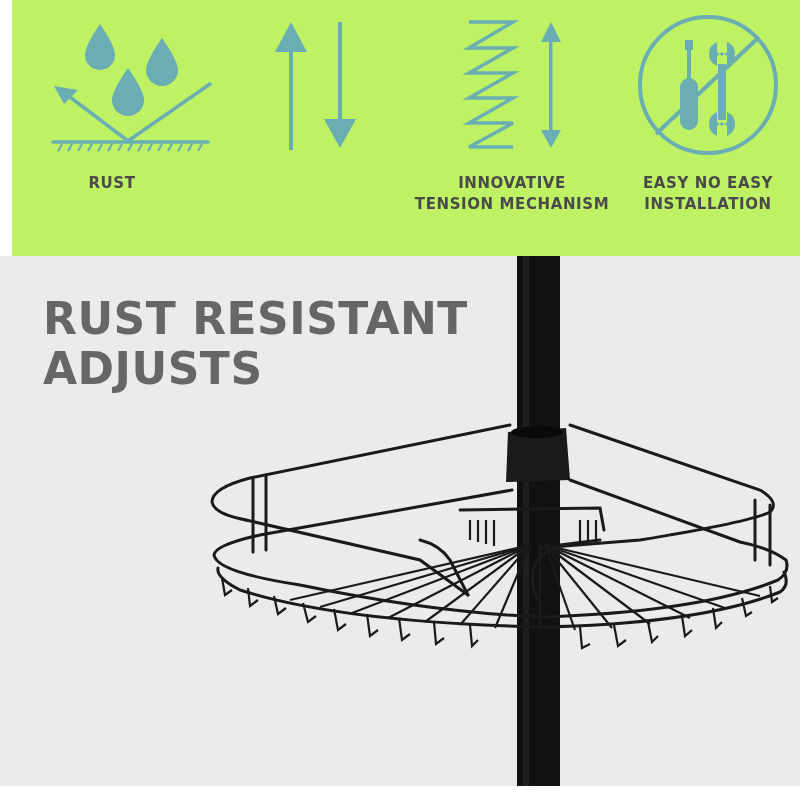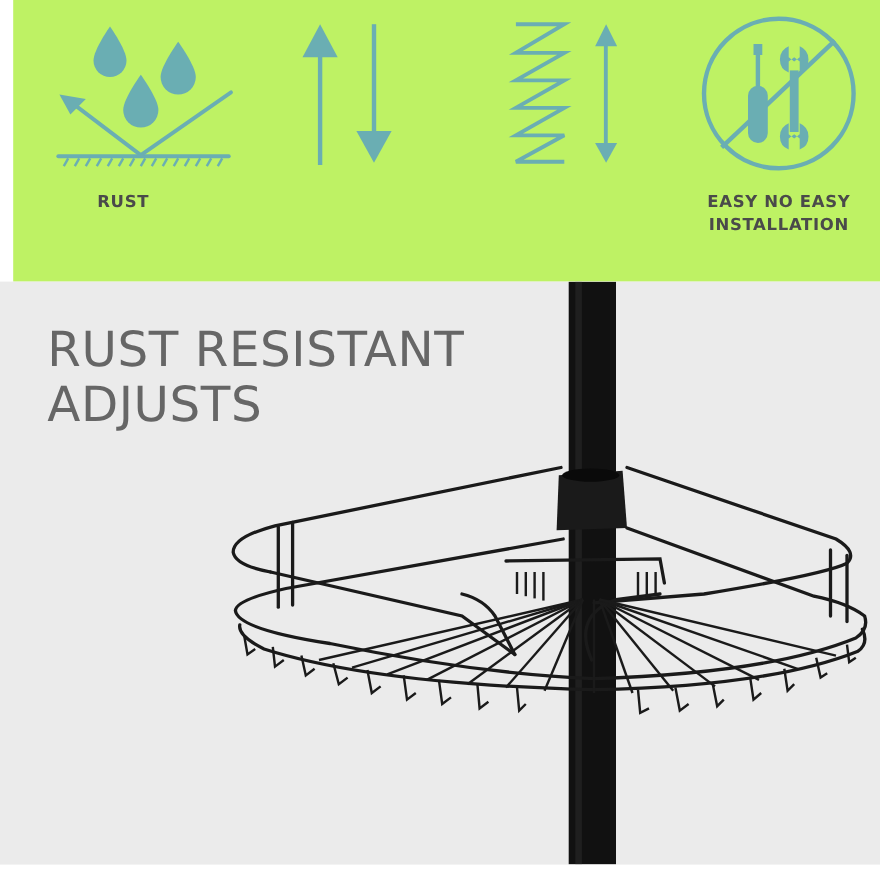--- a/index.html
+++ b/index.html
@@ -12,21 +12,21 @@
   .feature-label {
     position: absolute; left: 0; top: 173px; width: 200px;
     text-align: center; color: #4a4a4a; font-weight: bold;
     font-size: 15px; line-height: 21px; letter-spacing: 0.6px;
   }
   .feature-label span { display: block; white-space: nowrap; }
 
   .photo-panel { position: absolute; left: 0; top: 256px; width: 800px; height: 530px; background: #ebebeb; overflow: hidden; }
   .headline {
     position: absolute; left: 43px; top: 38px;
-    color: #666666; font-weight: normal; font-size: 44px; line-height: 50px;
+    color: #666666; font-weight: bold; font-size: 44px; line-height: 50px;
     letter-spacing: 0.5px;
   }
   .headline span { display: block; white-space: nowrap; }
   .product-svg { position: absolute; left: 0; top: 0; }
 </style>
 </head>
 <body>
 
 <div class="features">
 
@@ -79,20 +79,24 @@
 
   <div class="feature" style="left:400px;">
     <svg width="200" height="160" viewBox="0 0 200 160">
       <polyline fill="none" stroke="#6aaeb3" stroke-width="3.5" stroke-linejoin="miter" points="57,22 101,22 57,48 101,48 57,73 101,73 57,98 101,98 57,123 101,123 57,147 101,147"></polyline>
       <g fill="#6aaeb3">
         <rect x="137" y="38" width="3.5" height="96"></rect>
         <polygon points="139,22 129,42 149,42"></polygon>
         <polygon points="139,148 129,130 149,130"></polygon>
       </g>
     </svg>
+    <div class="feature-label" style="left:0px;">
+      <span>INNOVATIVE</span>
+      <span>TENSION MECHANISM</span>
+    </div>
   </div>
 
   <div class="feature" style="left:600px;">
     <svg width="200" height="160" viewBox="0 0 200 160">
       <circle cx="96" cy="85" r="68" fill="none" stroke="#6aaeb3" stroke-width="4"></circle>
       <line x1="147" y1="37" x2="44" y2="134" stroke="#6aaeb3" stroke-width="4"></line>
 
       <g fill="#6aaeb3">
         <rect x="73" y="40" width="8" height="10"></rect>
         <rect x="75" y="48" width="4" height="32"></rect>

